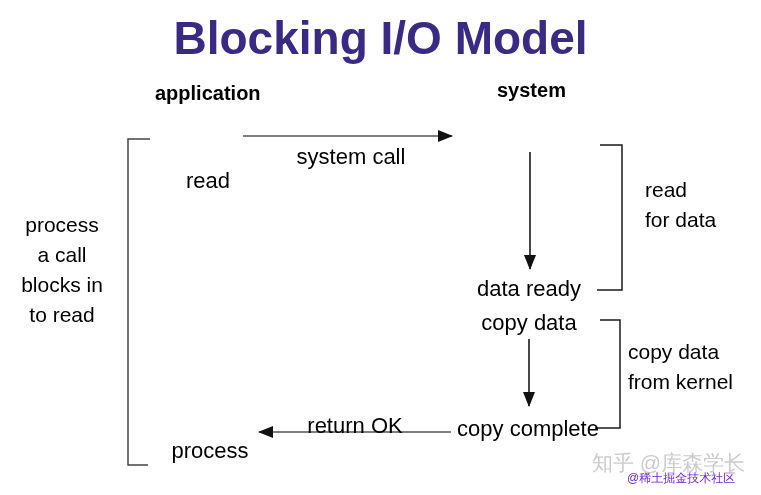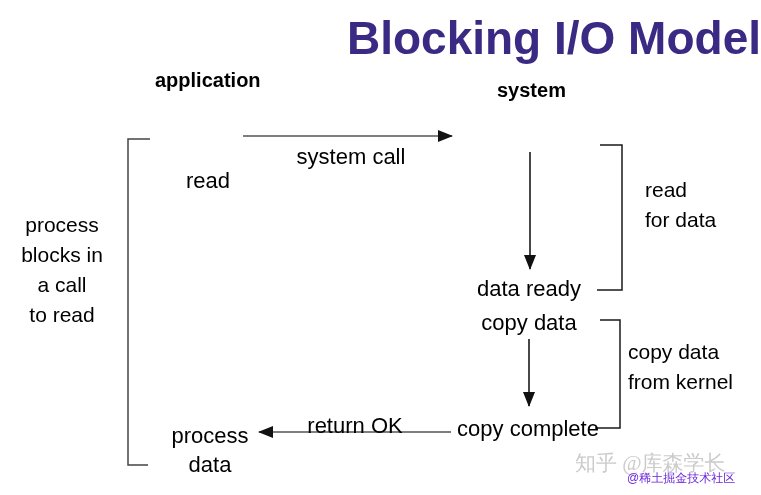--- a/index.html
+++ b/index.html
@@ -11,21 +11,21 @@
   .stage {
     position: relative;
     width: 761px;
     height: 495px;
     background: #ffffff;
     overflow: hidden;
   }
   .abs { position: absolute; }
   .title {
     left: 0; top: 12px; width: 761px;
-    text-align: right;
+    text-align: center;
     font-size: 46px;
     font-weight: bold;
     color: #3b2a84;
     letter-spacing: 0px;
     line-height: 52px;
     white-space: nowrap;
   }
   .col-header {
     font-size: 20px;
     font-weight: bold;
@@ -57,21 +57,21 @@
     white-space: nowrap;
   }
 </style>
 </head>
 <body>
 
 <div class="stage">
 
   <div class="abs title">Blocking I/O Model</div>
 
-  <div class="abs col-header" style="left:155px; top:69px;">application</div>
+  <div class="abs col-header" style="left:155px; top:82px;">application</div>
   <div class="abs col-header" style="left:497px; top:79px;">system</div>
 
   <svg class="abs lines" width="761" height="495" viewBox="0 0 761 495">
     <defs>
       <marker id="ah" markerUnits="userSpaceOnUse" markerWidth="15" markerHeight="12" refX="14" refY="6" orient="auto">
         <path d="M0,0 L15,6 L0,12 Z" fill="#111111"></path>
       </marker>
     </defs>
 
     <line x1="243" y1="136" x2="452" y2="136" stroke="#555555" stroke-width="1.6" marker-end="url(#ah)"></line>
@@ -88,39 +88,38 @@
 
     <polyline points="600,320 620,320 620,428 595,428" fill="none" stroke="#1a1a1a" stroke-width="1.5"></polyline>
   </svg>
 
   <div class="abs node" style="left:208px; top:137px;margin-top:44px;">read</div>
   <div class="abs node" style="left:529px; top:289px;">data ready</div>
   <div class="abs node" style="left:529px; top:323px;">copy data</div>
   <div class="abs node" style="left:528px; top:429px;">copy complete</div>
   <div class="abs node" style="left:210px; top:450px; text-align:center; line-height:29px;">
     <div>process</div>
-    <div>data</div>
   </div>
 
   <div class="abs edge-label" style="left:351px; top:157px;">system call</div>
   <div class="abs edge-label" style="left:355px; top:426px;">return OK</div>
 
   <div class="abs annot centered" style="left:10px; top:210px; width:104px;">
     <div>process</div>
+    <div>a call</div>
     <div>blocks in</div>
-    <div>a call</div>
     <div>to read</div>
   </div>
 
   <div class="abs annot" style="left:645px; top:175px;">
     <div>read</div>
     <div>for data</div>
   </div>
 
   <div class="abs annot" style="left:628px; top:337px;">
     <div>copy data</div>
     <div>from kernel</div>
   </div>
 
-  <div class="abs wm-main" style="left:575px; top:449px;font-family:Liberation Serif, serif;">知乎 @库森学长</div>
+  <div class="abs wm-main" style="left:592px; top:449px;">知乎 @库森学长</div>
   <div class="abs wm-sub" style="left:627px; top:470px;">@稀土掘金技术社区</div>
 
 </div>
 
 </body></html>

